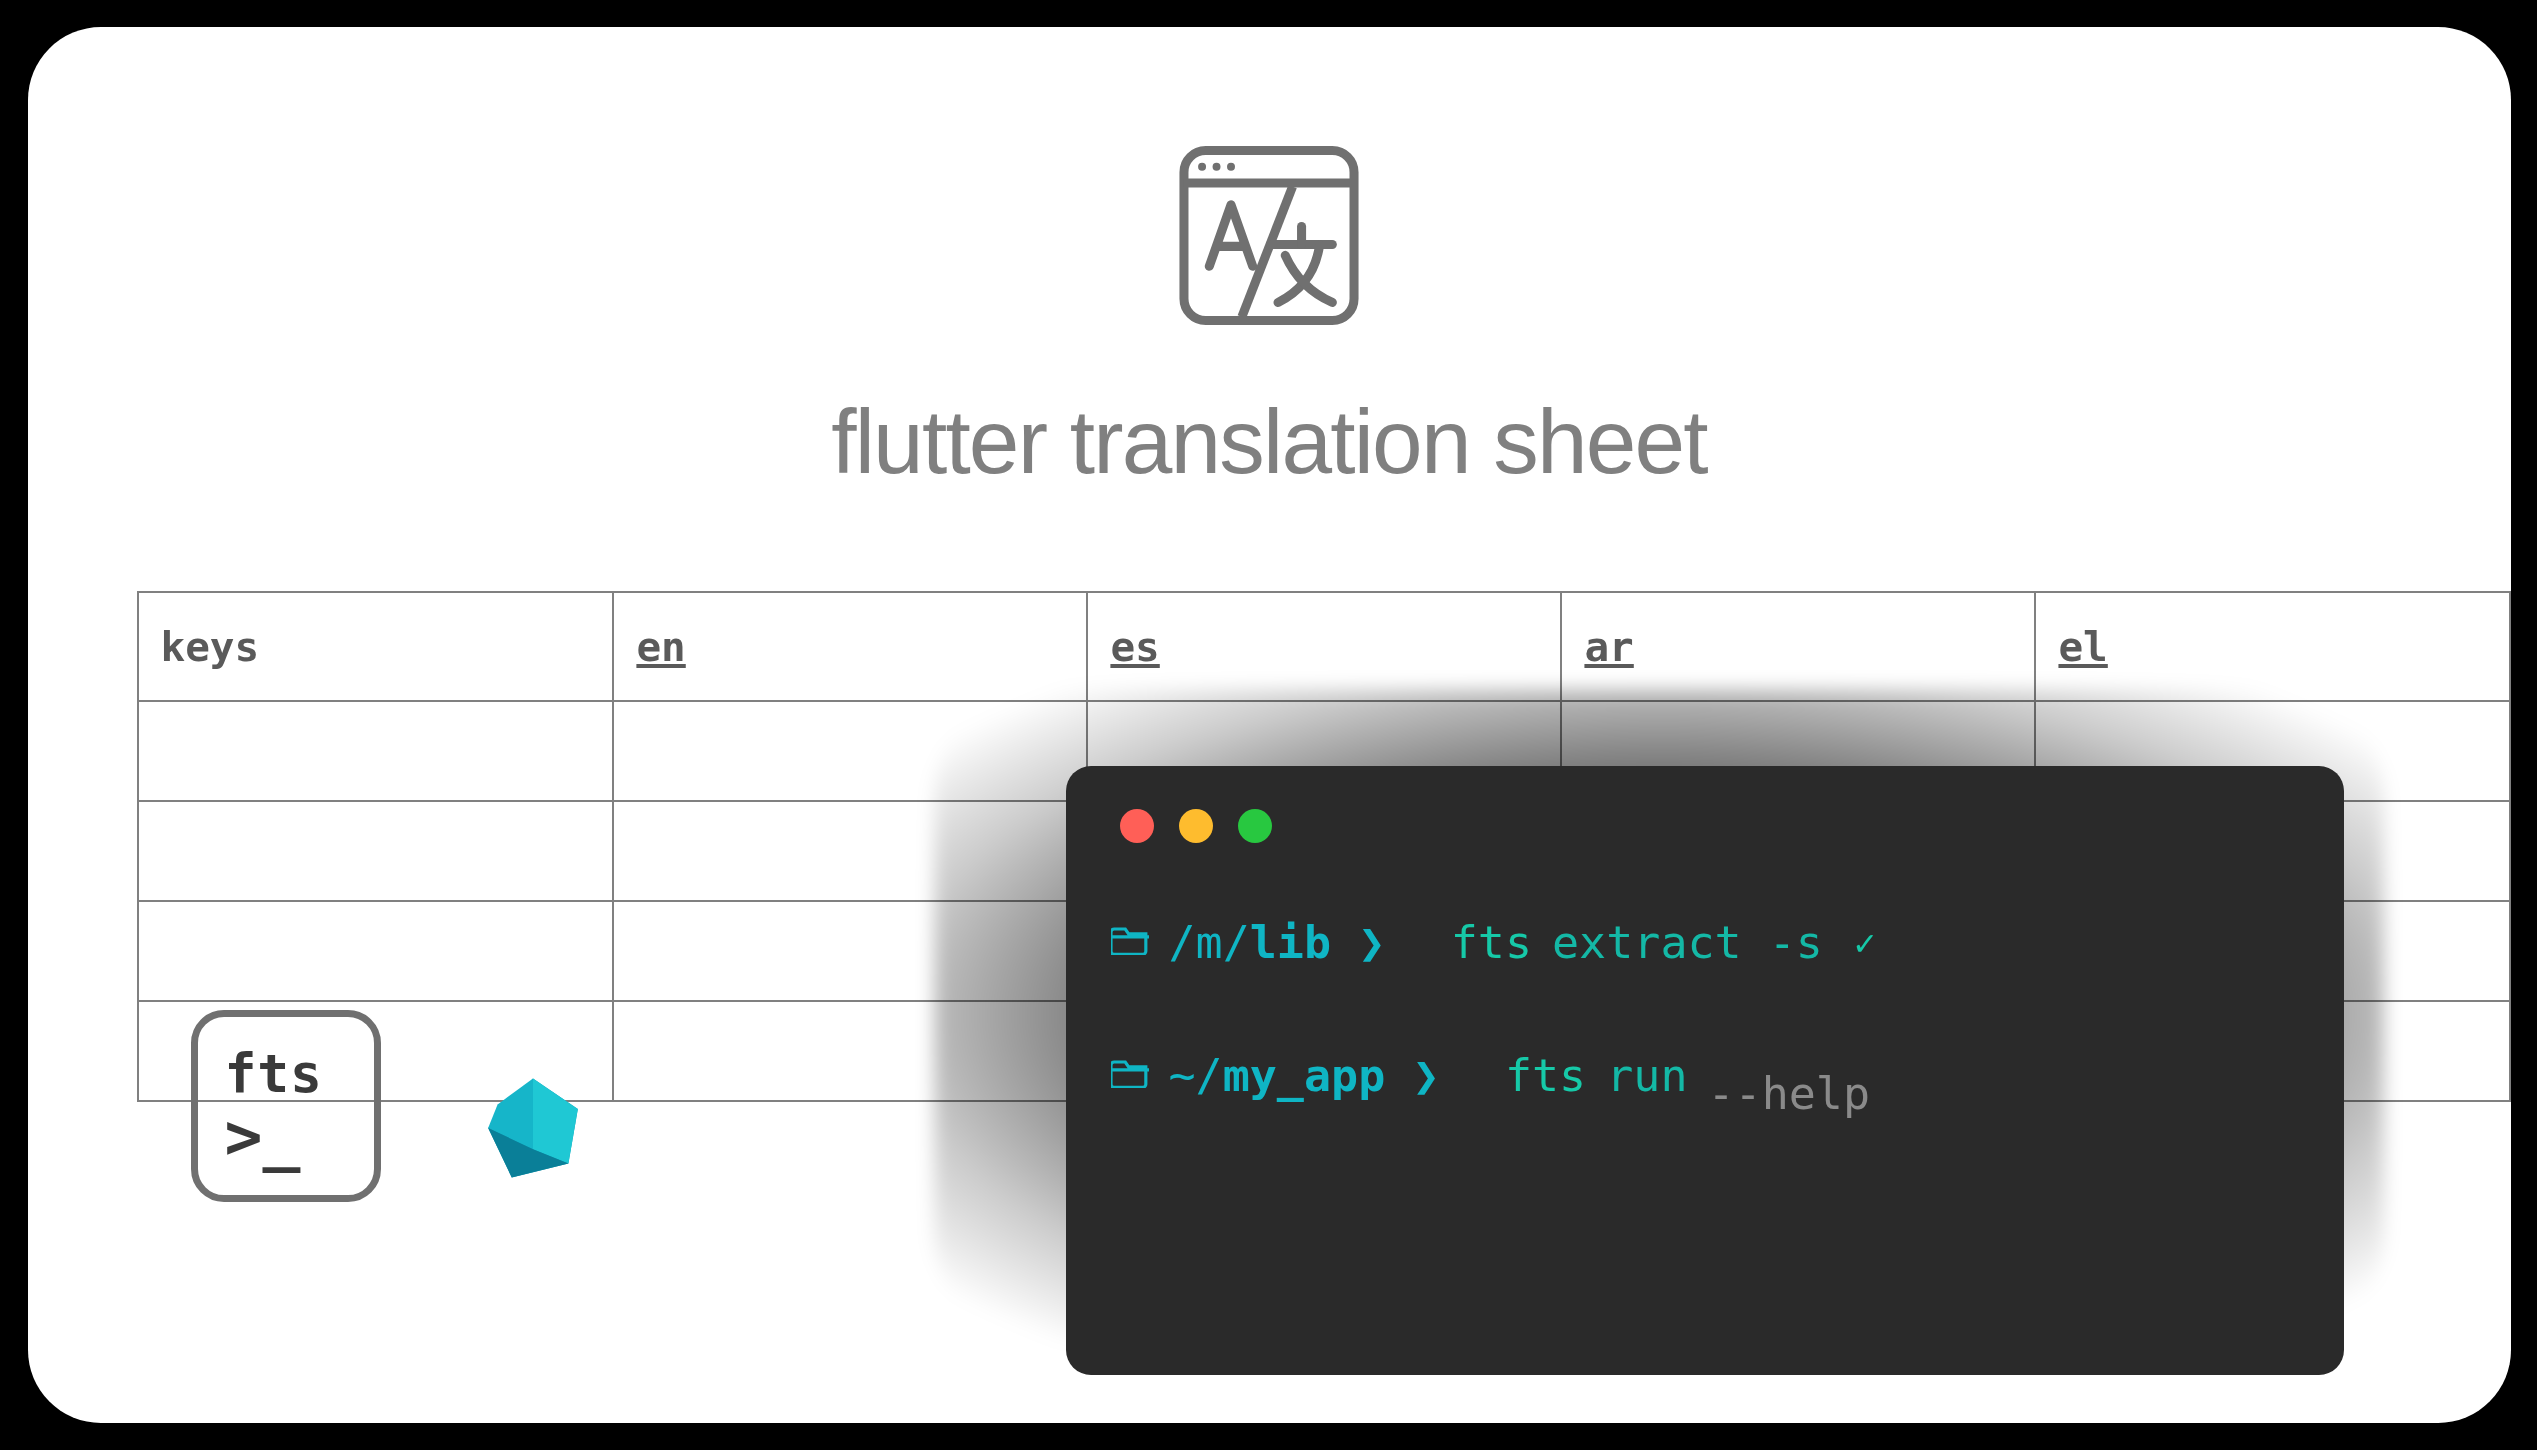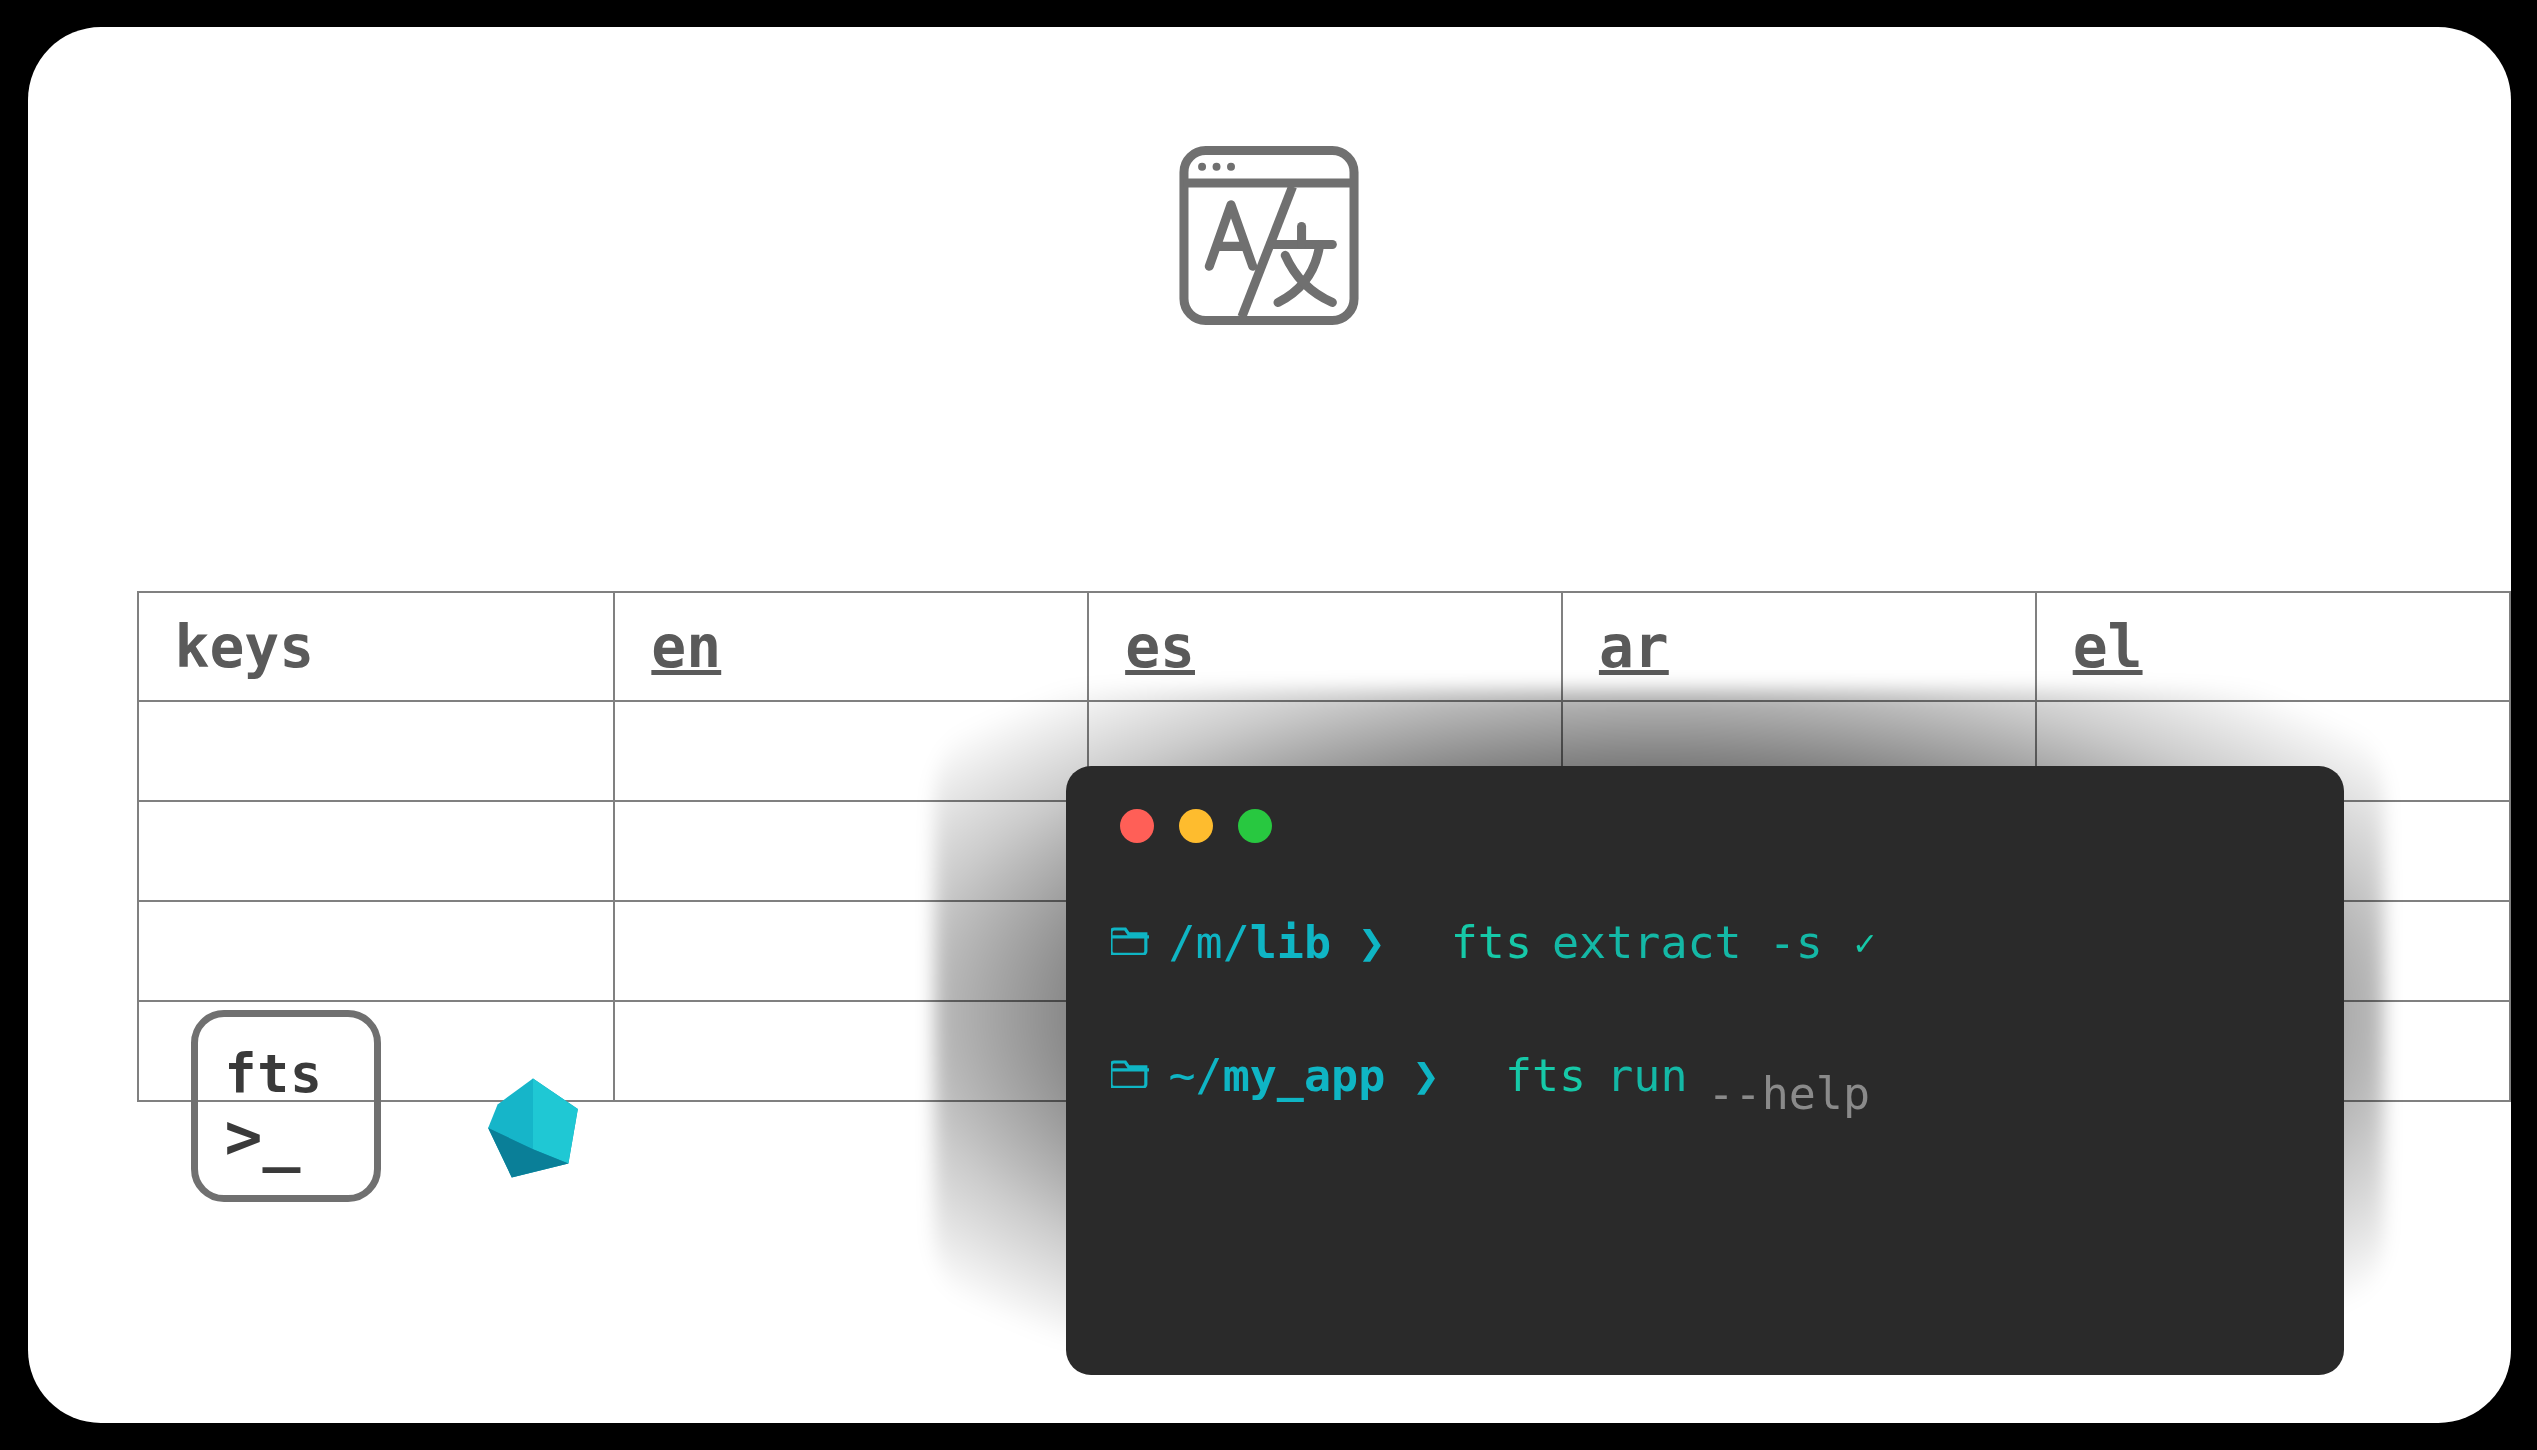--- a/index.html
+++ b/index.html
@@ -44,23 +44,23 @@
       right: 0;
     }
     .sheet table {
       border-collapse: collapse;
       width: 100%;
     }
     .sheet td, .sheet th {
       border: 2.7px solid #808080;
       height: 100px;
       text-align: left;
-      padding: 0 36px;
+      padding: 0 22px;
       font-family: "SF Mono", "Menlo", "Consolas", monospace;
-      font-size: 58px;
+      font-size: 41px;
       font-weight: 700;
       color: #5a5a5a;
     }
     .sheet th { height: 109px; }
     .sheet td { color: #333; }
     .col-keys { width: 489px; }
     .col-lang { width: 489px; text-decoration: underline; }
     .fts-badge {
       position: absolute;
       top: 983px;
@@ -162,20 +162,21 @@
 
       <g stroke="#707070" stroke-width="5" stroke-linecap="round" fill="none">
         <line x1="56" y1="60" x2="90" y2="60"></line>
         <line x1="73" y1="50" x2="73" y2="60"></line>
         <path d="M 83 60 Q 80 82 60 92"></path>
         <path d="M 64 66 Q 72 84 90 92"></path>
       </g>
     </svg>
   </div>
 
+  <div class="title">flutter translation sheet</div>
 
   <div class="sheet">
     <table>
       <tbody>
           <tr>
         <th class="col-keys">keys</th>
         <th class="col-lang">en</th>
         <th class="col-lang">es</th>
         <th class="col-lang">ar</th>
         <th class="col-lang">el</th>

